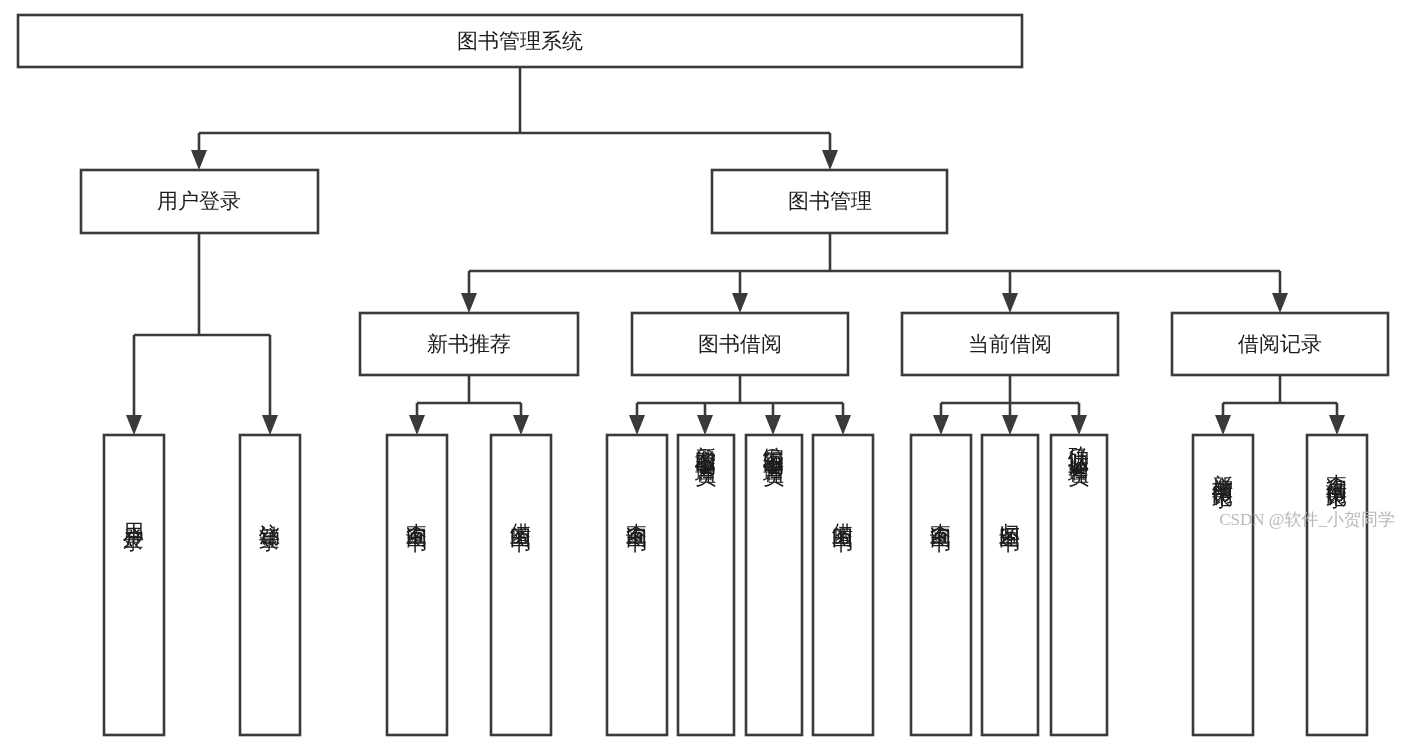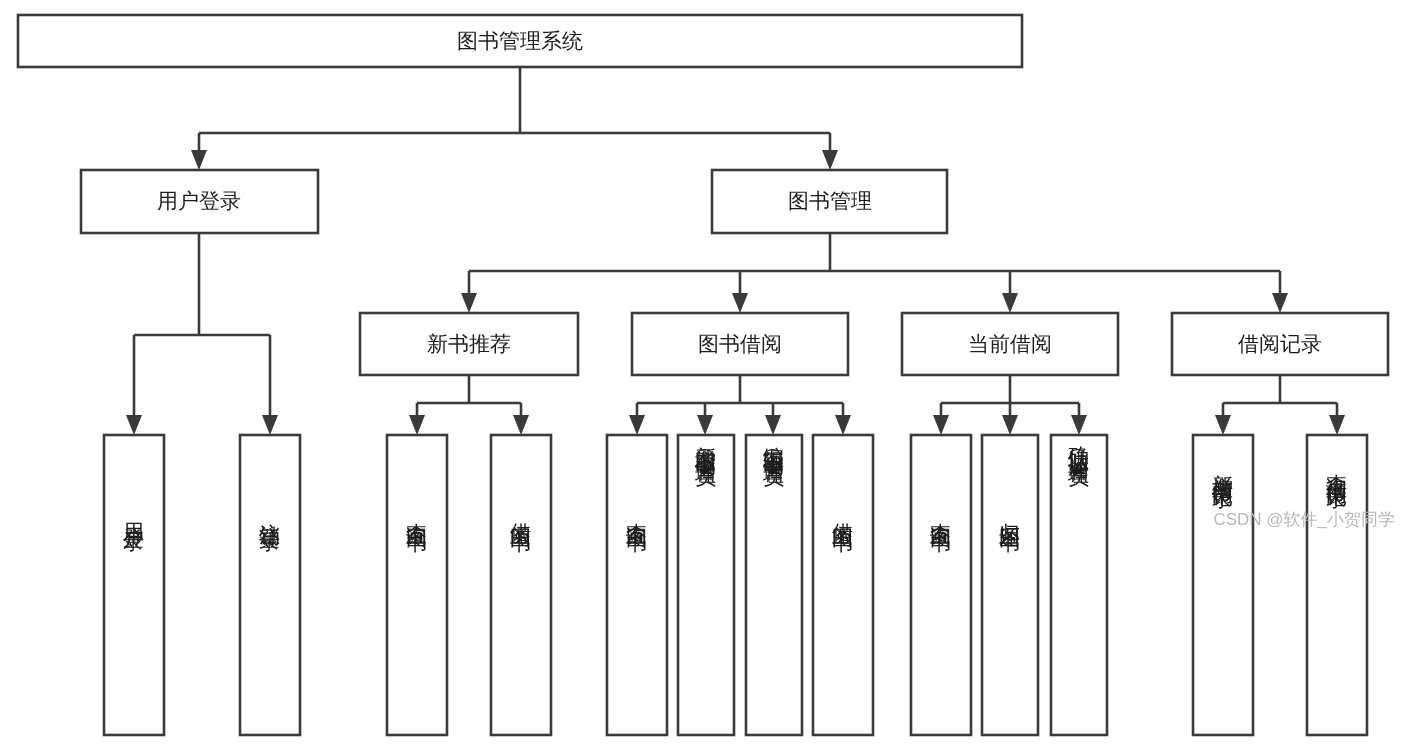--- a/index.html
+++ b/index.html
@@ -53,21 +53,21 @@
     fill: none;
   }
   .arrow-head {
     fill: #3a3a3a;
     stroke: none;
   }
   .watermark {
     position: absolute;
     right: 10px;
     bottom: 6px;
-    font-family: Liberation Sans, sans-serif;
+    font-family: Liberation Serif, serif;
     font-size: 17px;
     color: #b8b8b8;
     white-space: nowrap;
     user-select: none;
   }
 </style>
 </head>
 <body>
 
 <div id="diagram-root">

